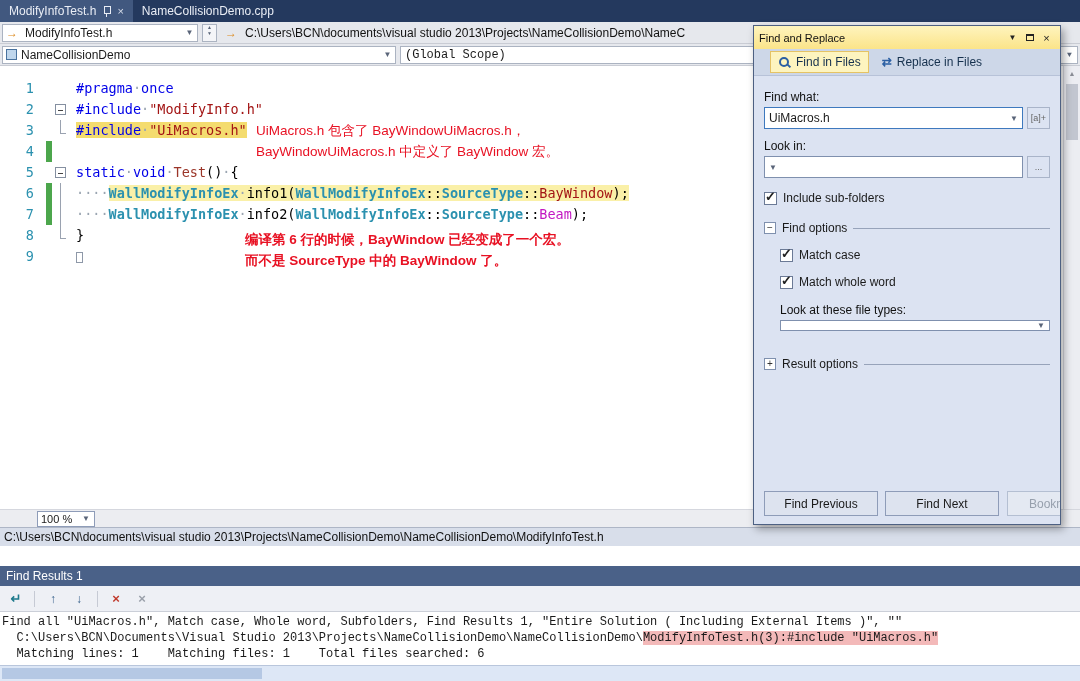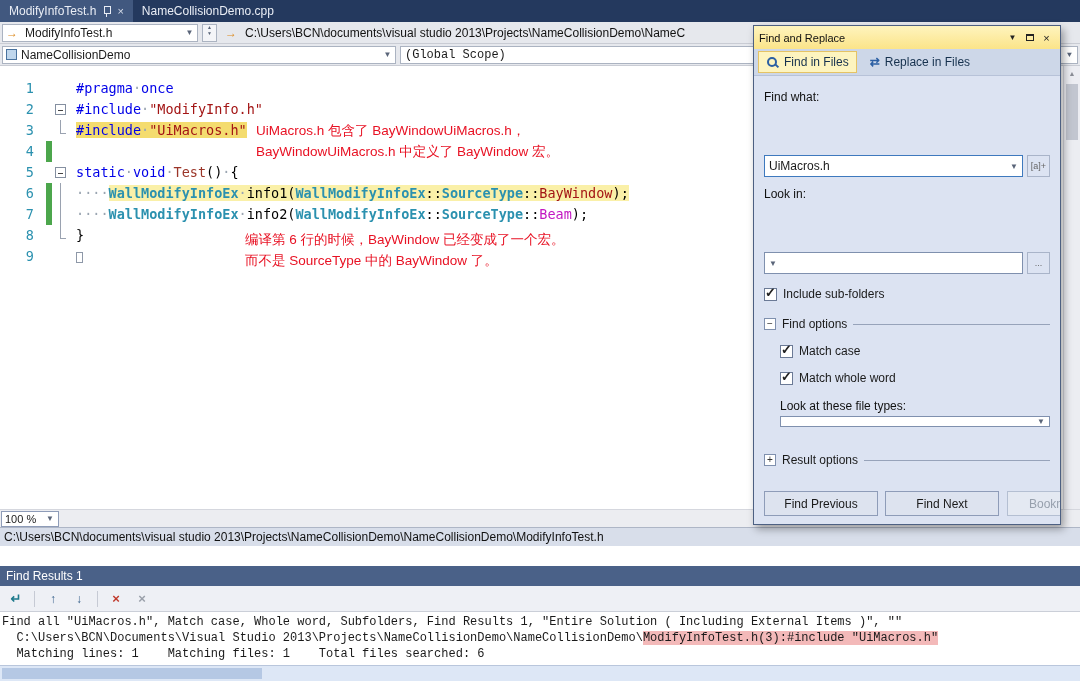--- a/index.html
+++ b/index.html
@@ -50,27 +50,27 @@
   .s-pl { color:#000; }
   .s-fn { color:#9B3528; }
   .s-mac { color:#A31515; }
   .s-mac2 { color:#C218C2; }
   .s-ws { color:#9AA5B1; }
   .hl { background:#F4DC6F; }
   .hl2 { background:#FAF0A8; }
   .s-ctrl { display:inline-block; width:7px; height:11px; border:1px solid #8E98A8; vertical-align:middle; }
   .ann { position:absolute; color:#E81123; font-size:13.5px; line-height:21px; white-space:nowrap; }
   .ann1 { left:256px; top:54px; }
-  .ann2 { left:245px; top:163px; }
+  .ann2 { left:245px; top:163px;font-weight:bold; }
   .vscroll { position:absolute; right:0; top:0; bottom:0; width:17px; background:#ECEDF2; border-left:1px solid #D5D7DE; }
   .varrow { display:block; text-align:center; font-size:7px; color:#8A8D96; padding-top:4px; }
   .vthumb { position:absolute; left:2px; right:2px; top:18px; height:56px; background:#C2C6D0; }
 
   
-  .edbottom { height:18px; background:#ECEDF1; display:flex; align-items:center; border-top:1px solid #D5D7DE; flex:0 0 auto; }
+  .edbottom { height:18px; background:#ECEDF1; display:flex; align-items:center; border-top:1px solid #D5D7DE; flex:0 0 auto;padding-left:36px; }
   .zoom { width:58px; height:16px; margin-left:1px; background:#fff; border:1px solid #8E9CB8; display:flex; align-items:center; justify-content:space-between; padding:0 3px; font-size:11px; }
   .zoom .combo-btn { width:10px; }
   .hscroll { flex:1; height:100%; background:#ECEDF1; }
 
   
   .pathbar { height:19px; background:#D8DEEA; border-top:1px solid #AEB6C6; line-height:18px; padding-left:4px; font-size:12px; color:#111; white-space:nowrap; overflow:hidden; flex:0 0 auto; }
   .whitegap { height:20px; background:#fff; flex:0 0 auto; }
 
   
   .frheader { height:20px; background:#4A6188; color:#fff; font-size:12px; line-height:20px; padding-left:6px; flex:0 0 auto; }
@@ -88,30 +88,30 @@
   .frthumb { position:absolute; left:2px; top:2px; height:11px; width:260px; background:#B5C8E4; }
 
   
   .fw { position:absolute; left:753px; top:25px; width:308px; height:500px; background:#DCE3F2; border:1px solid #4D6082; box-shadow:3px 4px 8px rgba(0,0,0,.35); z-index:10; display:flex; flex-direction:column; }
   .fw-title { height:23px; background:linear-gradient(#FEF4BE,#FBE489); display:flex; align-items:center; padding:0 5px; flex:0 0 auto; }
   .fw-title-text { flex:1; font-size:11px; color:#111; }
   .fw-title .wbtn { width:17px; text-align:center; color:#222; font-size:11px; }
   .wbtn.chev { font-size:8px; }
   .floatbox { width:17px; display:flex; justify-content:center; }
   .floatbox i { display:block; width:8px; height:7px; border:1px solid #222; border-top-width:2px; }
-  .fw-tabs { height:27px; background:#CDD7E8; border-bottom:1px solid #B7C2D8; display:flex; align-items:center; padding:0 4px; gap:6px; flex:0 0 auto; }
+  .fw-tabs { height:27px; background:#CDD7E8; border-bottom:1px solid #B7C2D8; display:flex; align-items:center; padding:0 16px; gap:6px; flex:0 0 auto; }
   .fw-tab { display:flex; align-items:center; gap:5px; font-size:12px; padding:3px 7px; color:#16314E; }
   .fw-tab.active { background:#FDF4BF; border:1px solid #E5C365; }
   .mag { position:relative; width:13px; height:13px; display:inline-block; }
   .mag::before { content:""; position:absolute; left:1px; top:1px; width:6px; height:6px; border:2px solid #2B5FA3; border-radius:50%; }
   .mag::after { content:""; position:absolute; left:9px; top:9px; width:4px; height:2px; background:#2B5FA3; transform:rotate(45deg); }
   .repl-icon { color:#2B5FA3; font-weight:bold; font-size:12px; }
   .fw-body { flex:1; display:flex; flex-direction:column; padding:4px 10px 8px 10px; overflow:hidden; }
   .fw-label { font-size:12px; margin-top:10px; margin-bottom:3px; color:#111; }
-  .fw-row { display:flex; gap:4px; align-items:center;margin-top:48px; }
+  .fw-row { display:flex; gap:4px; align-items:center; }
   .fw-combo { background:#fff; border:1px solid #7F90AE; height:22px; display:flex; align-items:center; flex:1; overflow:hidden; }
   .fw-combo.focus { border-color:#3E79BE; }
   .fw-combo .combo-btn { font-size:8px; width:16px; }
   .sidebtn { width:23px; height:22px; background:#DCE3F2; border:1px solid #A9B4C9; font-size:9px; color:#666; display:flex; align-items:center; justify-content:center; flex:0 0 auto; }
   .cbrow { display:flex; align-items:center; gap:6px; margin-top:13px; font-size:12px; }
   .cb { width:13px; height:13px; background:#fff; border:1px solid #6B7A96; position:relative; flex:0 0 auto; }
   .cb .mark { position:absolute; top:-4px; left:0; font-size:13px; font-weight:bold; color:#222; }
   .group { display:flex; align-items:center; gap:6px; margin-top:16px; }
   .toggle { width:12px; height:12px; border:1px solid #7F90AE; background:#fff; font-size:10px; line-height:10px; text-align:center; color:#333; flex:0 0 auto; }
   .group-label { font-size:12px;text-align:right; }

